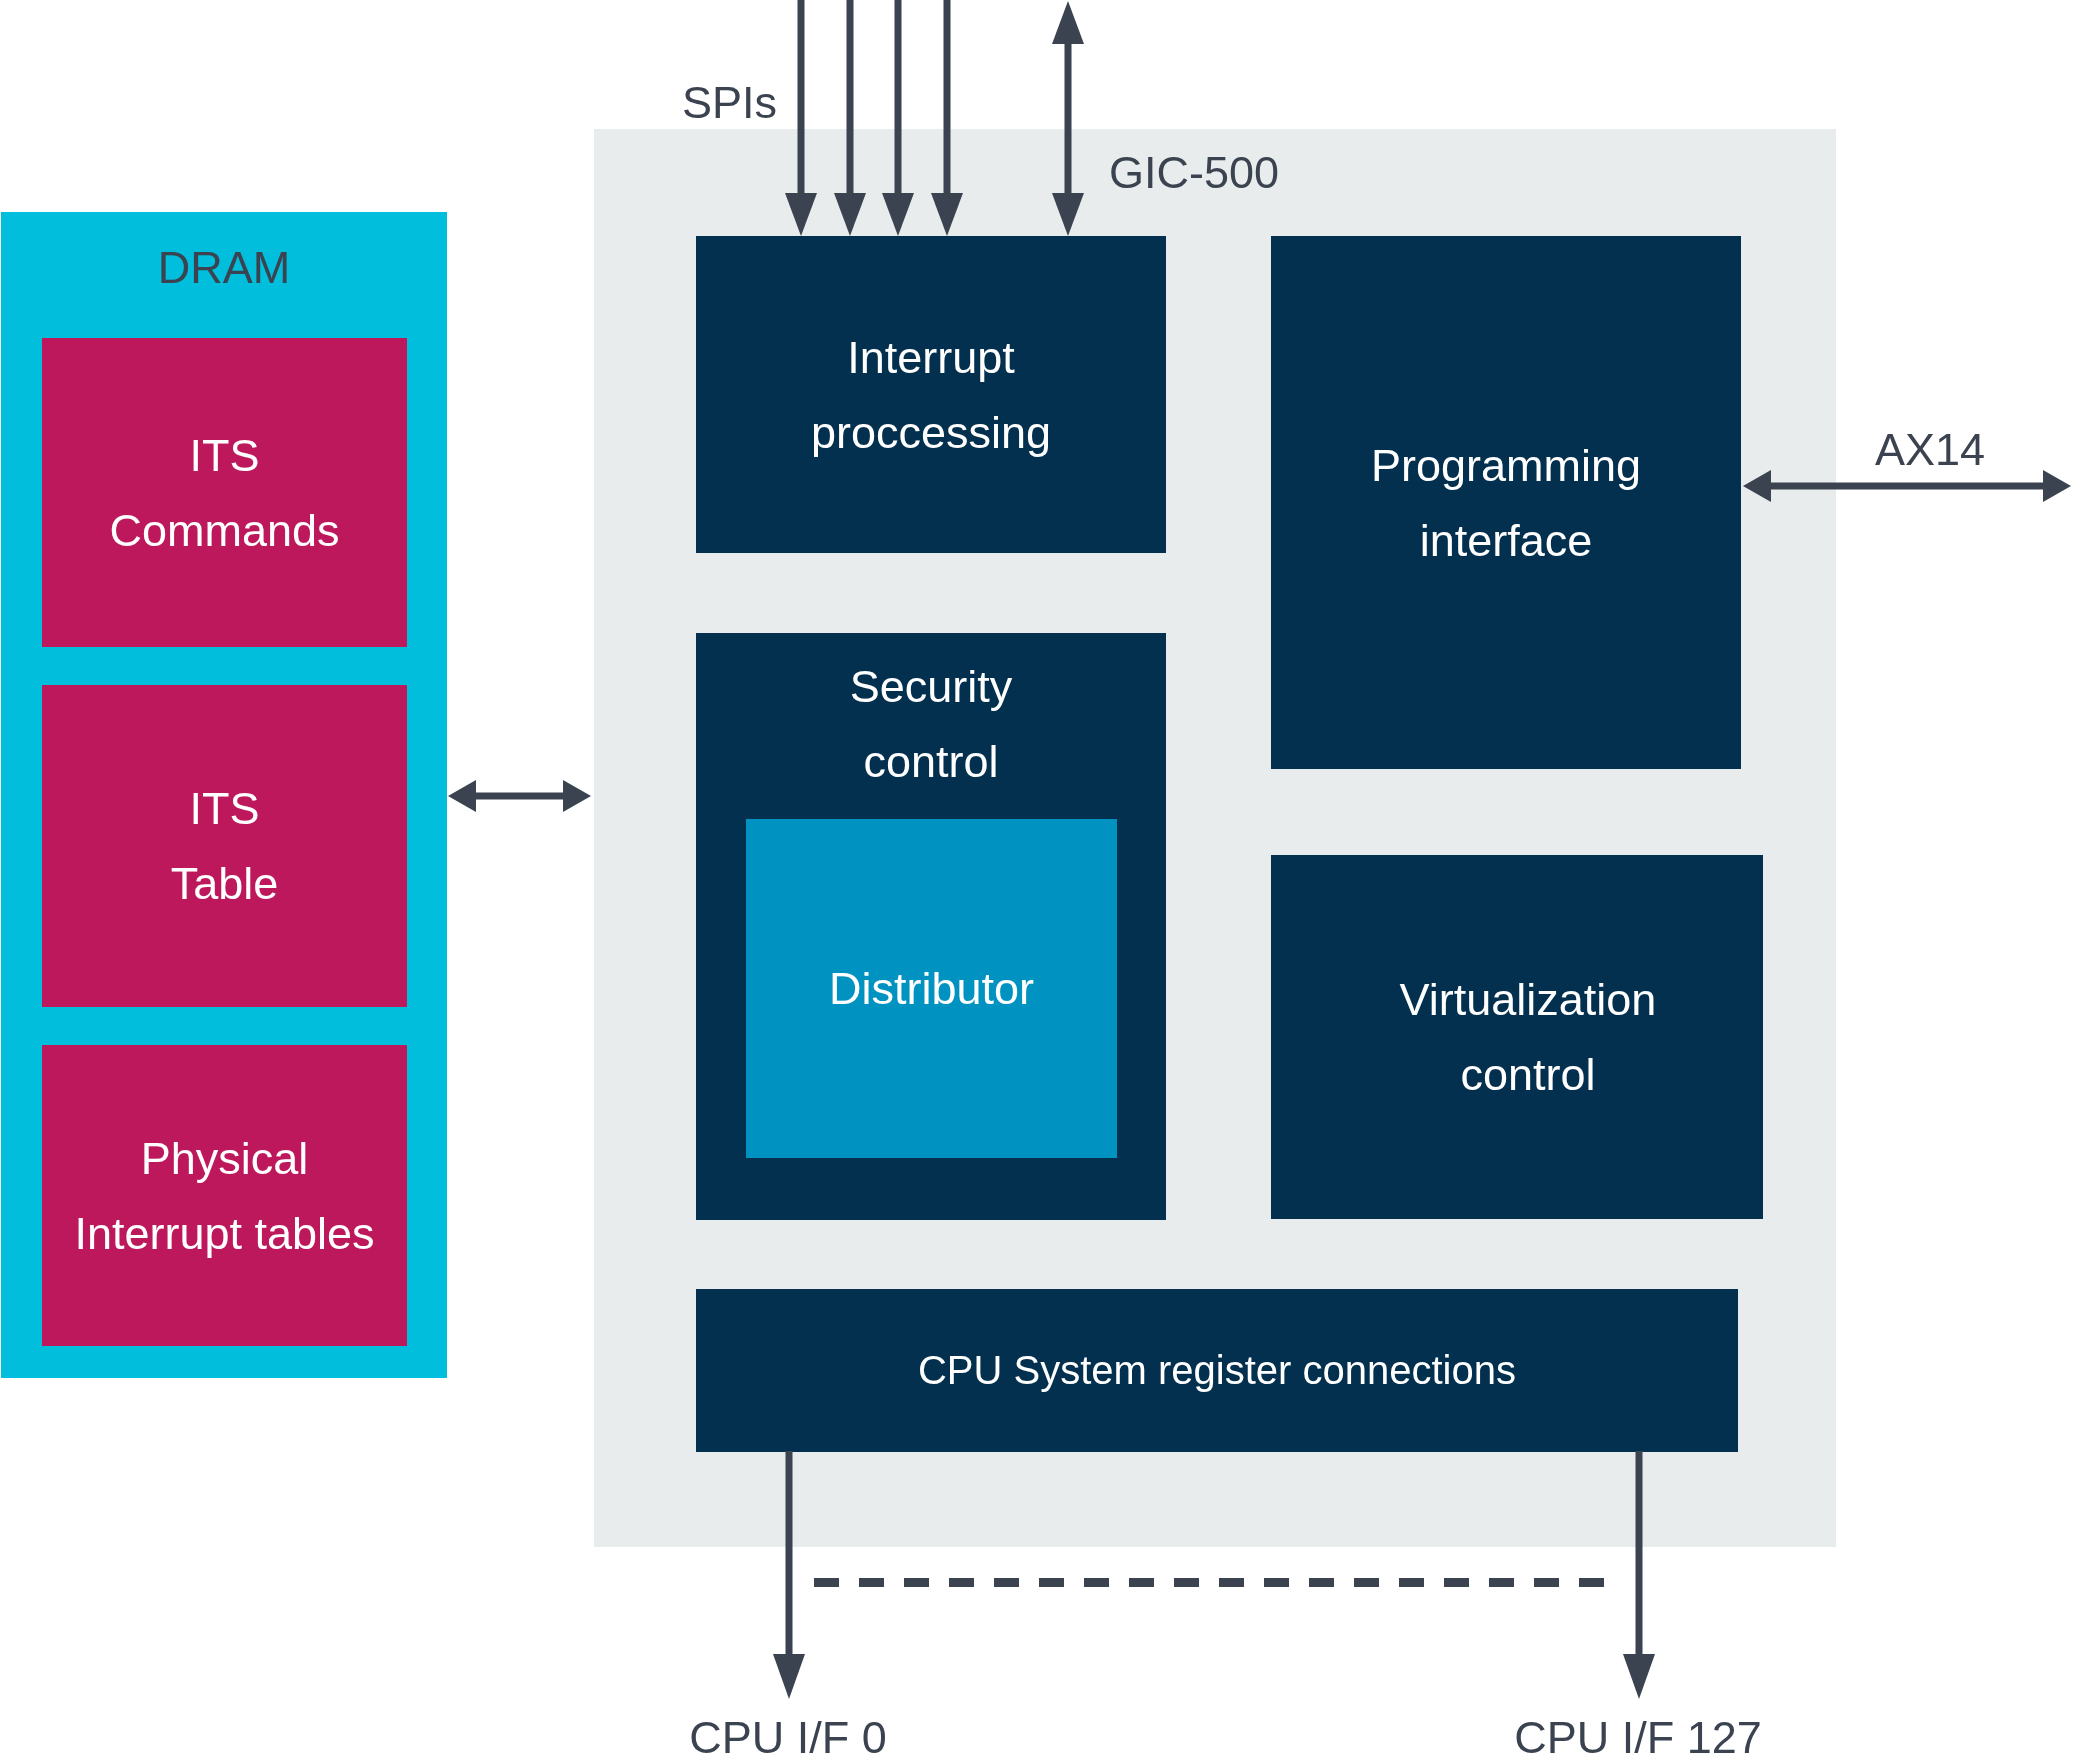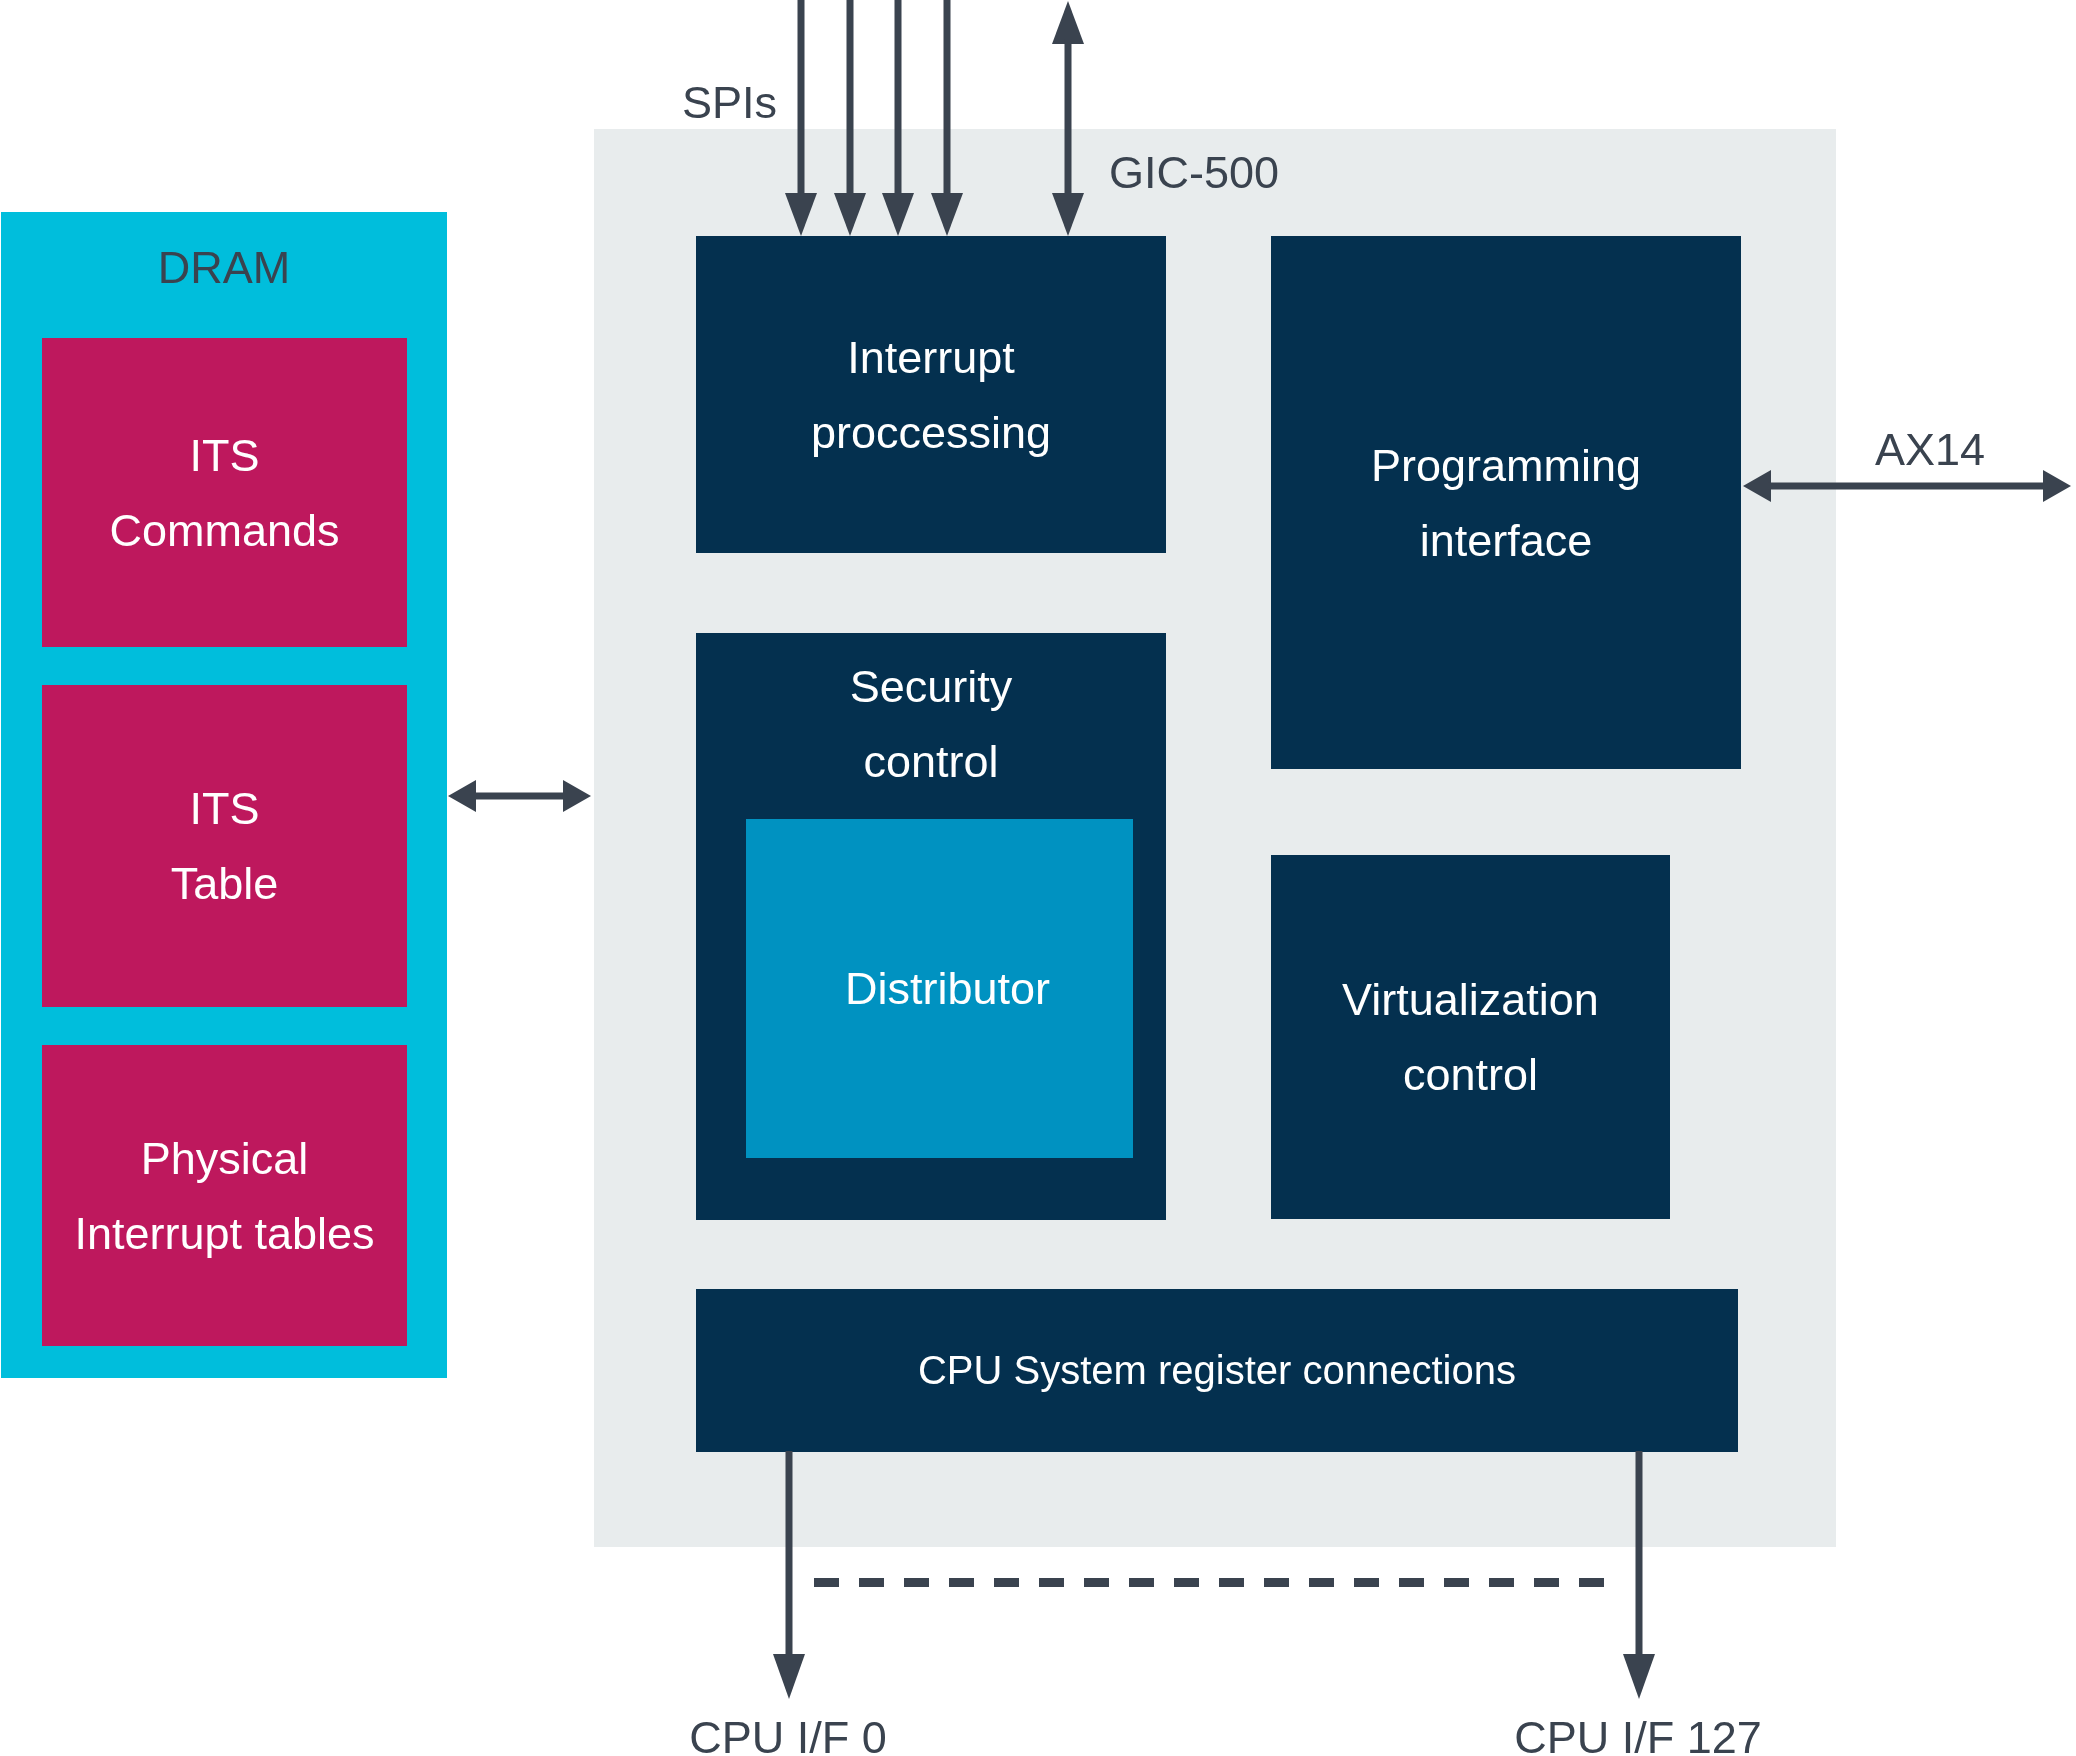--- a/index.html
+++ b/index.html
@@ -50,22 +50,22 @@
   
   .its-commands { left: 42px;  top: 338px;  width: 365px; height: 309px; }
   .its-table    { left: 42px;  top: 685px; width: 365px; height: 322px; }
   .physical     { left: 42px;  top: 1045px; width: 365px; height: 301px; }
 
   
   .interrupt      { left: 696px; top: 236px;  width: 470px;  height: 317px; }
   .programming    { left: 1271px; top: 236px;  width: 470px;  height: 533px; text-align: center; }
   .security       { left: 696px; top: 633px; width: 470px;  height: 587px;
                     align-items: flex-start; padding-top: 16px; box-sizing: border-box; }
-  .distributor    { left: 746px; top: 819px; width: 371px;  height: 339px; padding-left: 16px; }
-  .virtualization { left: 1271px; top: 855px; width: 399px;  height: 364px; }
+  .distributor    { left: 746px; top: 819px; width: 371px;  height: 339px; }
+  .virtualization { left: 1271px; top: 855px; width: 470px;  height: 364px; padding-left: 22px; }
   .cpu-conn       { left: 696px; top: 1289px; width: 1042px; height: 163px; font-size: 40px; }
 
   
   .label {
     position: absolute;
     font-size: 45px;
     line-height: 54px;
     color: #3A434F;
     white-space: nowrap;
   }

